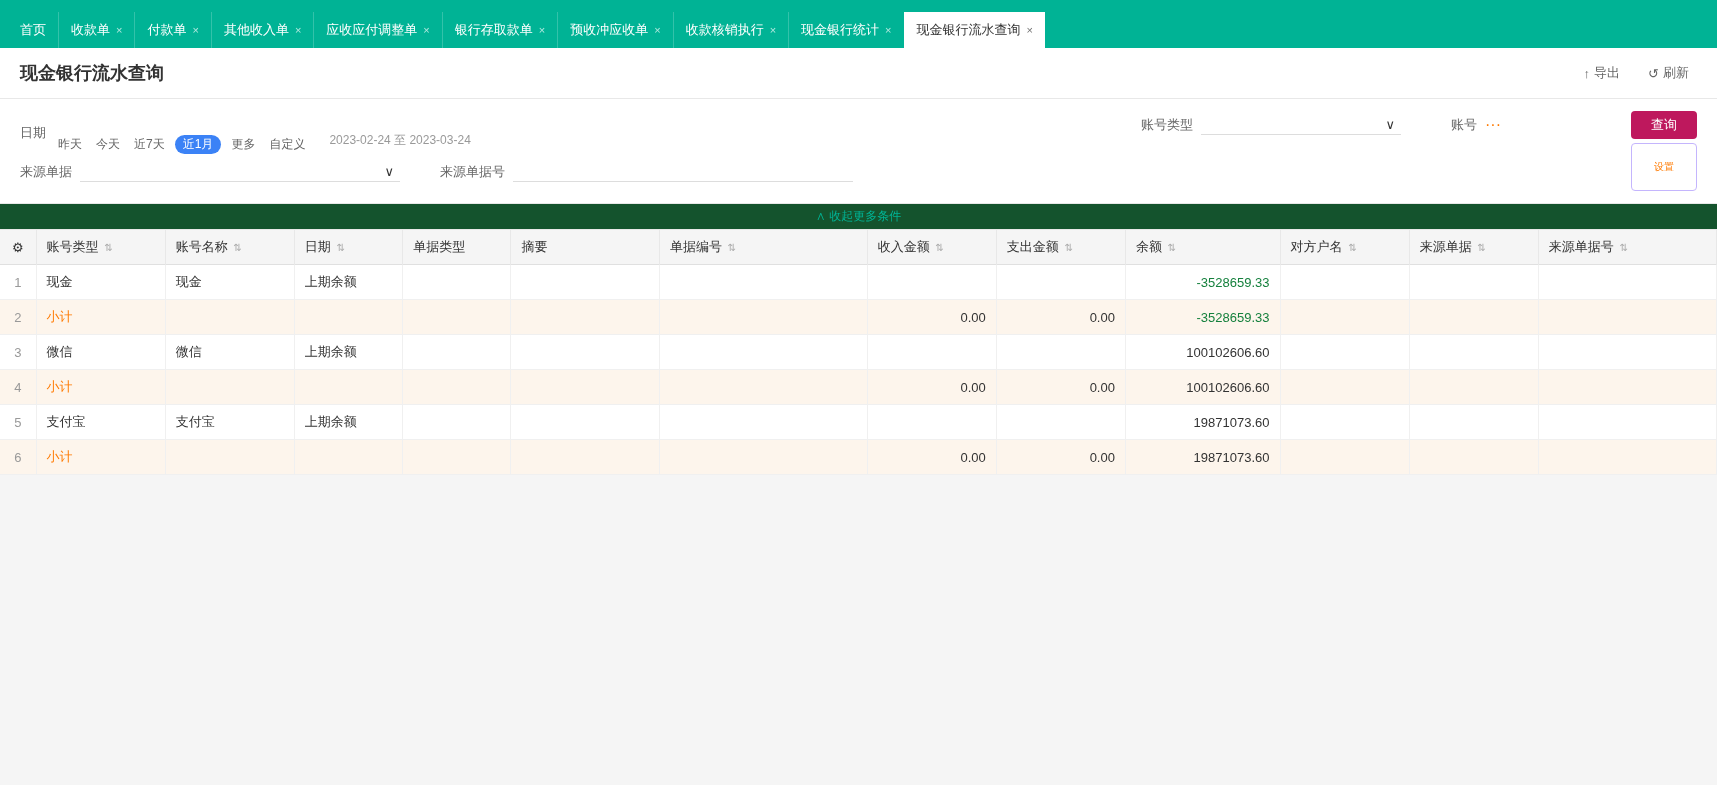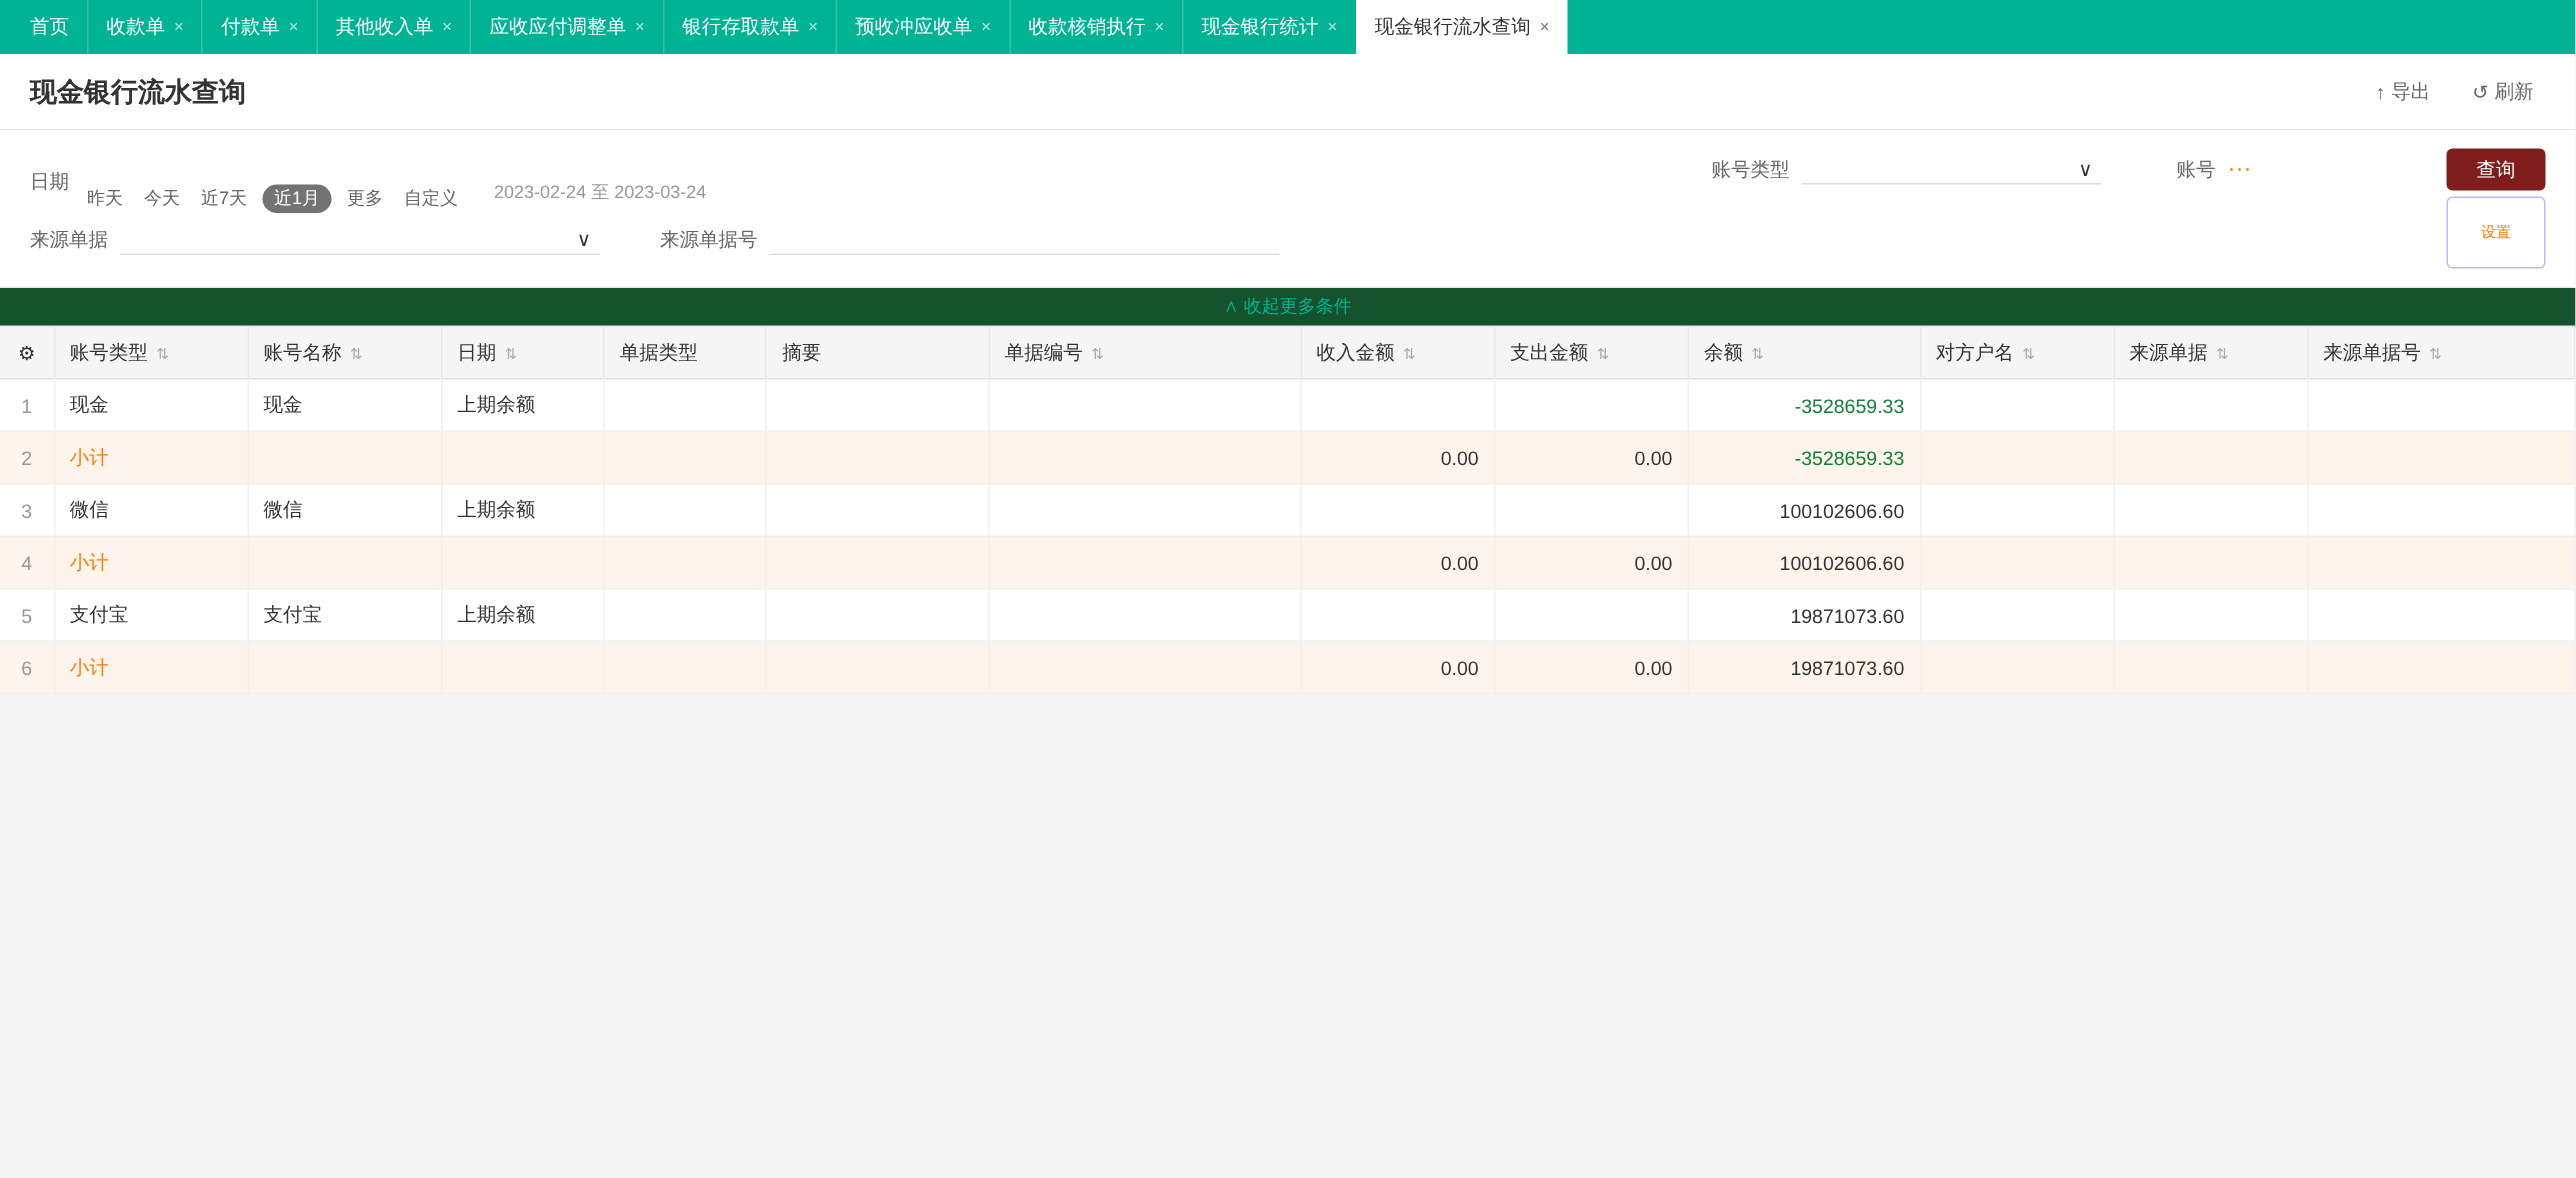--- a/index.html
+++ b/index.html
@@ -3,21 +3,21 @@
   <meta charset="utf-8">
   <style>
     * { box-sizing: border-box; margin: 0; padding: 0; }
     body { font-family: 'Microsoft YaHei', Arial, sans-serif; font-size: 13px; background: #f5f5f5; color: #333; }
 
     
     .top-nav {
       background: #00b395;
       display: flex;
       align-items: flex-end;
-      height: 36px;
+      height: 48px;
       padding: 0 8px;
       overflow: hidden;
     }
     .nav-home {
       color: #fff;
       padding: 0 12px;
       height: 36px;
       display: flex;
       align-items: center;
       font-size: 13px;
@@ -102,21 +102,21 @@
       gap: 6px;
       margin-top: 24px;
     }
     .date-btn {
       color: #666;
       font-size: 12px;
       cursor: pointer;
       padding: 1px 4px;
     }
     .date-btn.active {
-      background: #737373;
+      background: #3b82f6;
       color: #fff;
       border-radius: 10px;
       padding: 1px 8px;
     }
     .date-range {
       color: #999;
       font-size: 12px;
     }
     .filter-select {
       display: flex;
@@ -147,21 +147,21 @@
     }
 
     
     .action-btns {
       display: flex;
       flex-direction: column;
       gap: 4px;
       margin-left: auto;
     }
     .btn-query {
-      background: #7f1d1d;
+      background: #be185d;
       color: #fff;
       border: none;
       border-radius: 4px;
       padding: 5px 20px;
       font-size: 13px;
       cursor: pointer;
     }
     .btn-settings {
       background: #fff;
       color: #ff7a00;

